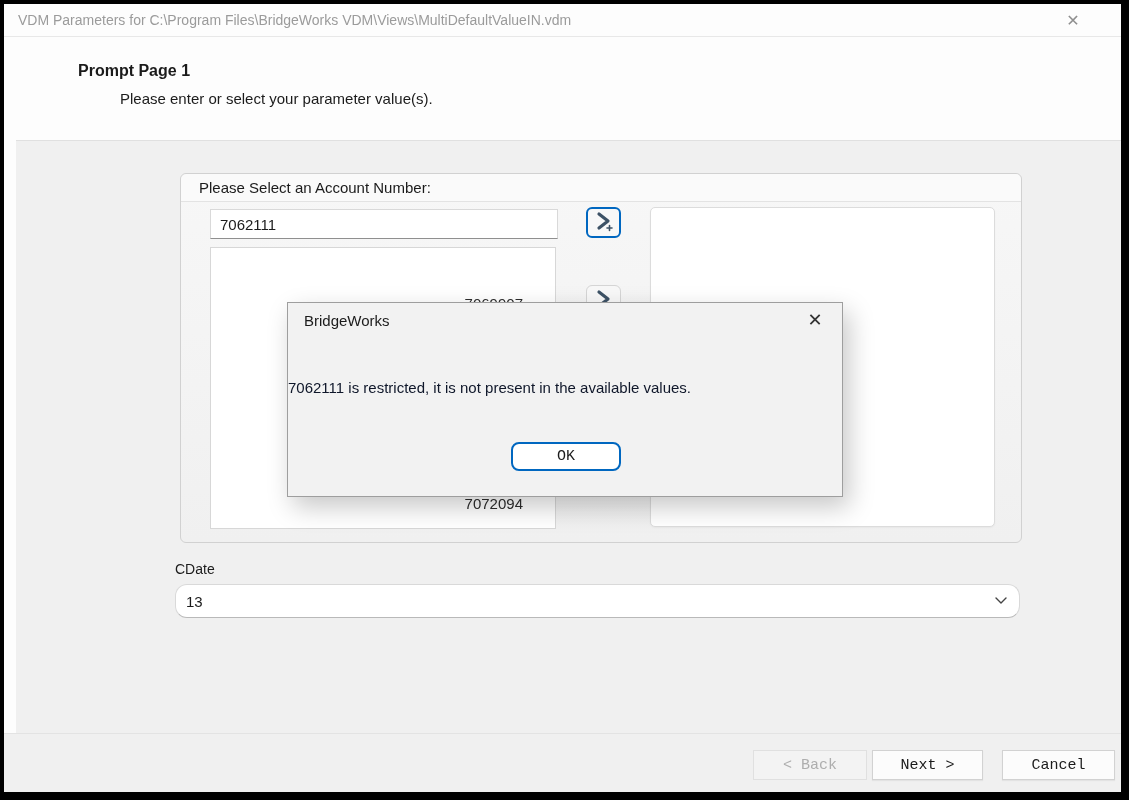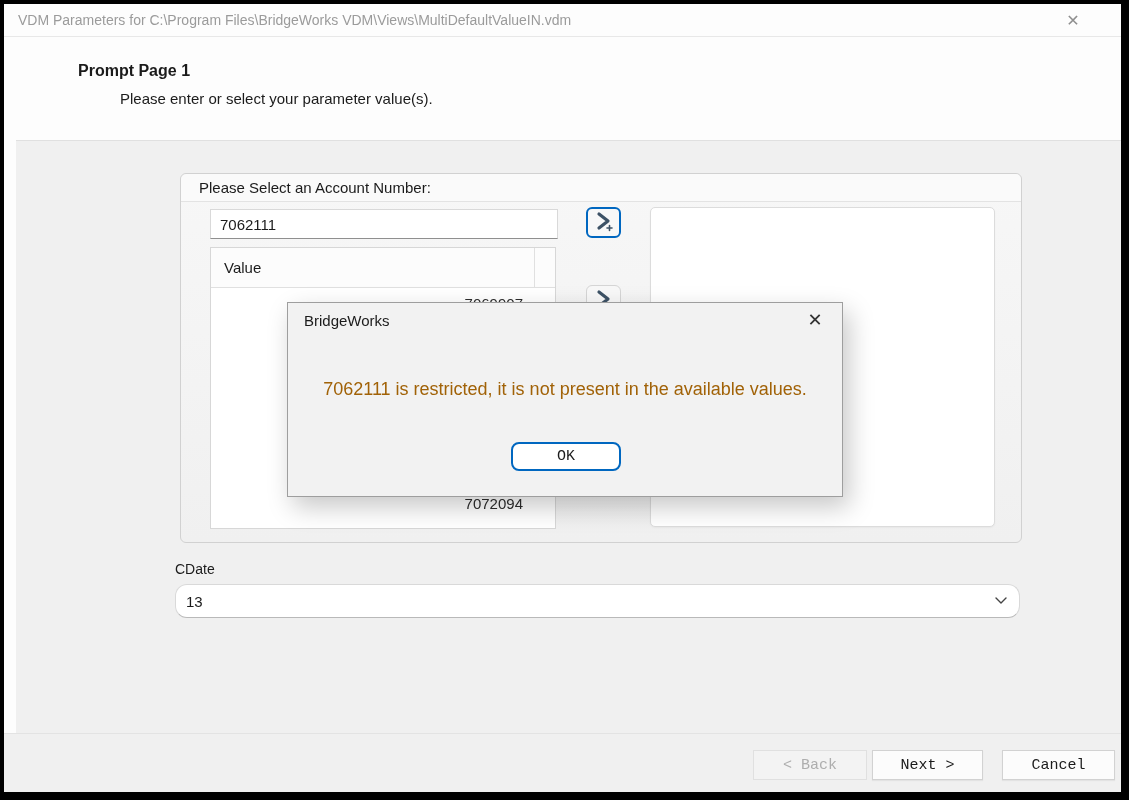--- a/index.html
+++ b/index.html
@@ -117,21 +117,21 @@
     box-shadow: 6px 10px 24px rgba(0,0,0,0.22); z-index: 50;
   }
   .modal .mtitle { position: absolute; left: 16px; top: 9px; font-size: 15px; color: #1b1b1b; }
   .modal .mclose {
     position: absolute; right: 10px; top: 2px; width: 34px; height: 30px;
     display: flex; align-items: center; justify-content: center;
     font-size: 18px; color: #333; cursor: pointer;
   }
   .modal .mmsg {
     position: absolute; left: 0; top: 76px; width: 100%;
-    text-align: center; font-size: 18px; color: #a16207;
+    font-size: 15px; color: #0f172a;
   }
   .modal .mok {
     position: absolute; left: 223px; top: 139px; width: 110px; height: 29px;
     background: #fff; border: 2px solid #0067C0; border-radius: 8px;
     font-size: 15px; color: #1b1b1b; font-family: Liberation Mono, monospace; cursor: pointer;
   }
 </style>
 </head>
 <body>
 
@@ -165,24 +165,20 @@
 
       <div class="arrow-btn plain">
         <span>
           <svg width="22" height="22" viewBox="0 0 22 22">
             <path d="M6 4 L15 11 L6 18" fill="none" stroke="#3d5266" stroke-width="3.2" stroke-linecap="round" stroke-linejoin="round"></path>
           </svg>
         </span>
       </div>
 
       <div class="listbox">
-        <div class="lheader">
-          <span class="htext">Value</span>
-          <span class="hsep"></span>
-        </div>
         <div class="lrow r0">7069907</div>
         <div class="lrow r1">7072094</div>
         <div class="lrow r2">7072944</div>
       </div>
 
       <div class="rightlist"></div>
     </div>
 
     <div class="cdate-label">CDate</div>
     <div class="combobox">

